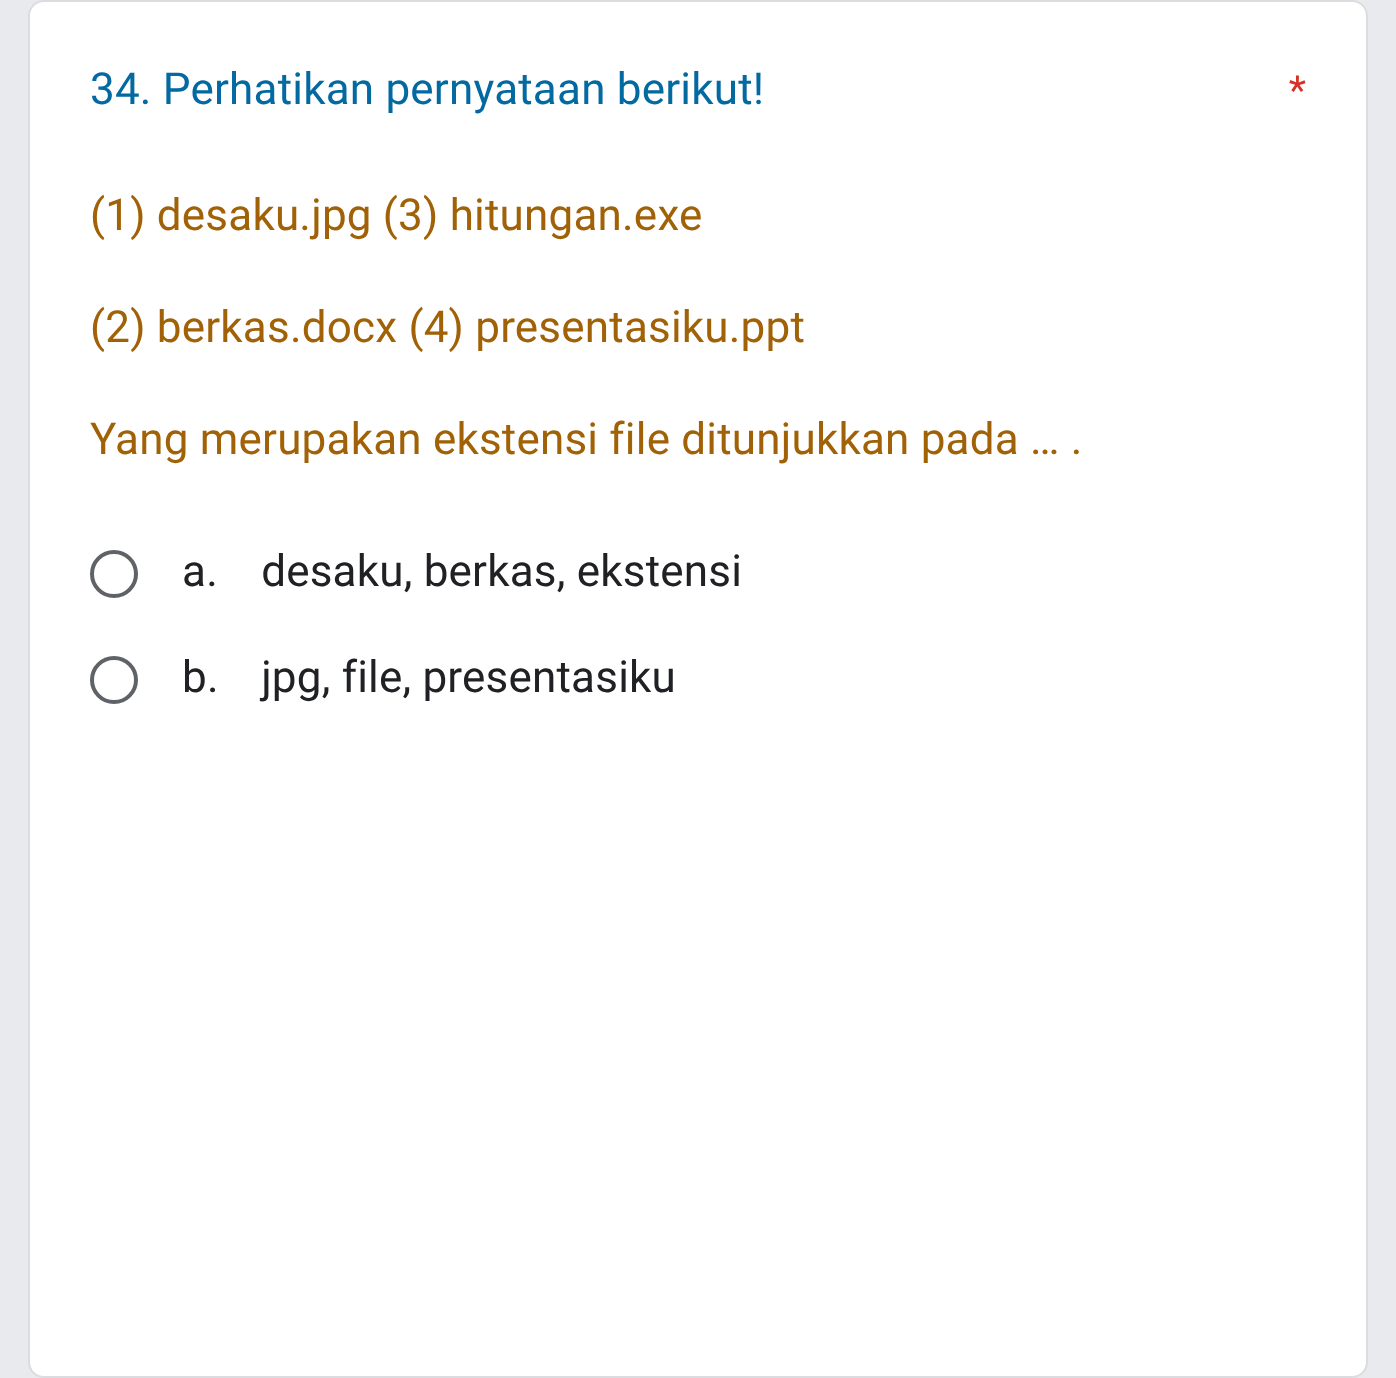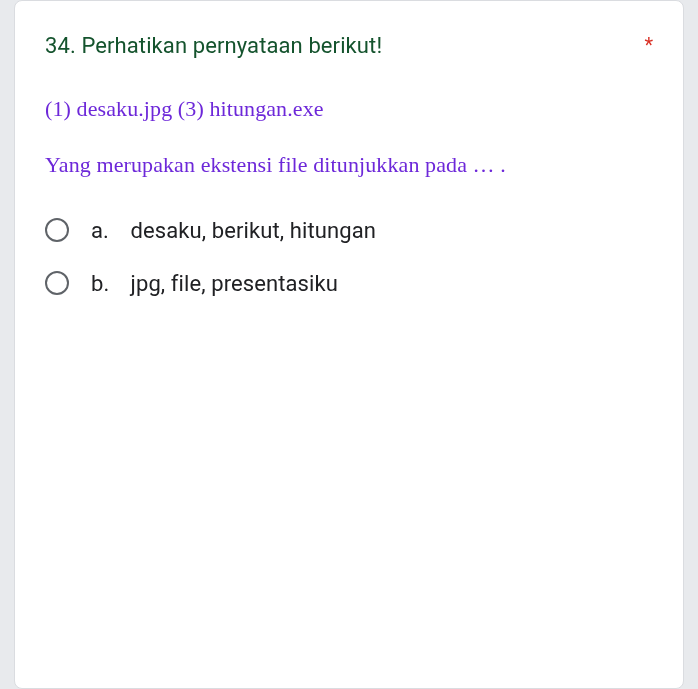--- a/index.html
+++ b/index.html
@@ -19,38 +19,37 @@
     border: 1px solid #dadce0;
   }
   .header-row {
     display: flex;
     align-items: flex-start;
     justify-content: space-between;
     margin-bottom: 30px;
   }
   .question-title {
     font-size: 22px;
-    color: #14532d;
+    color: #0369a1;
     line-height: 1.4;
     flex: 1;
     letter-spacing: 0.1px;
   }
   .required {
     color: #d93025;
     font-size: 20px;
     margin-left: 20px;
     margin-top: 2px;
   }
   .body-text {
     font-size: 22px;
-    color: #6d28d9;
+    color: #a16207;
     line-height: 1.55;
     margin-bottom: 30px;
     letter-spacing: 0.1px;
-    font-family: Liberation Serif, serif;
   }
   .body-text p { margin: 0 0 22px 0; }
   .body-text p:last-child { margin-bottom: 14px; }
 
   .options {
     display: flex;
     flex-direction: column;
     gap: 28px;
     margin-top: 36px;
   }
@@ -92,30 +91,31 @@
 
 <div class="card">
 
   <div class="header-row">
     <div class="question-title">34.  Perhatikan pernyataan berikut!</div>
     <div class="required">*</div>
   </div>
 
   <div class="body-text">
     <p>(1)   desaku.jpg                        (3)   hitungan.exe</p>
+    <p>(2)   berkas.docx                    (4)   presentasiku.ppt</p>
     <p>Yang merupakan ekstensi file ditunjukkan pada  … .</p>
   </div>
 
   <div class="options">
 
     <div class="option">
       <span class="radio"></span>
       <span class="option-label">
         <span class="opt-letter">a.</span>
-        <span>desaku, berikut, hitungan</span>
+        <span>desaku, berkas, ekstensi</span>
       </span>
     </div>
 
     <div class="option">
       <span class="radio"></span>
       <span class="option-label">
         <span class="opt-letter">b.</span>
         <span>jpg, file, presentasiku</span>
       </span>
     </div>

